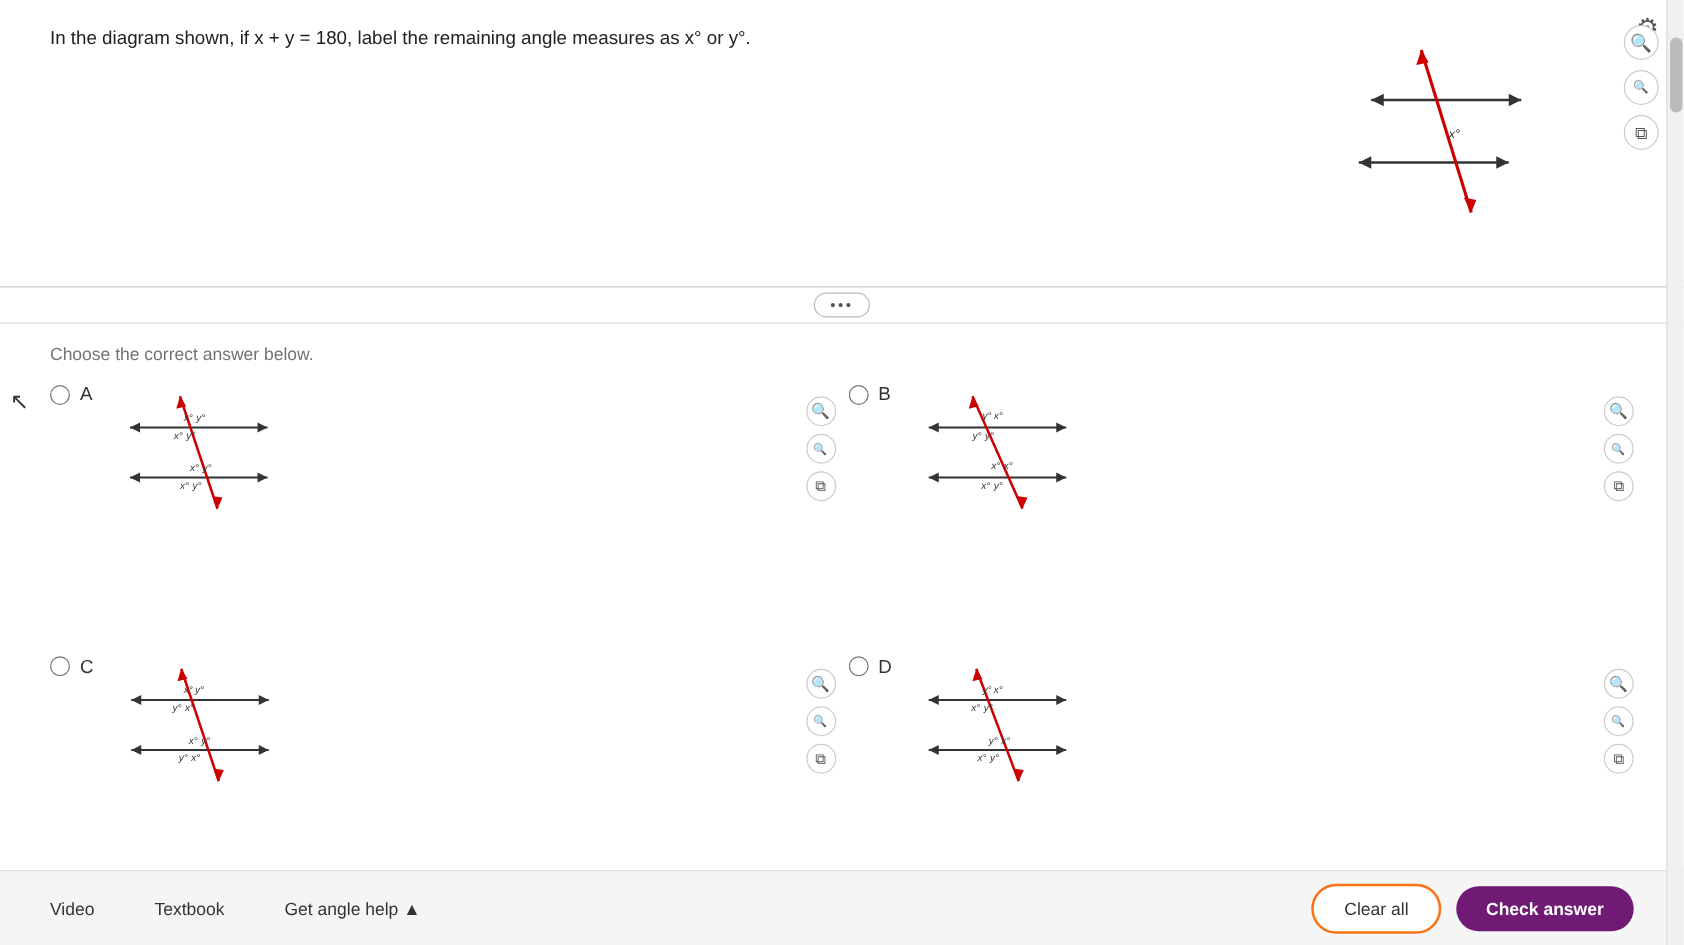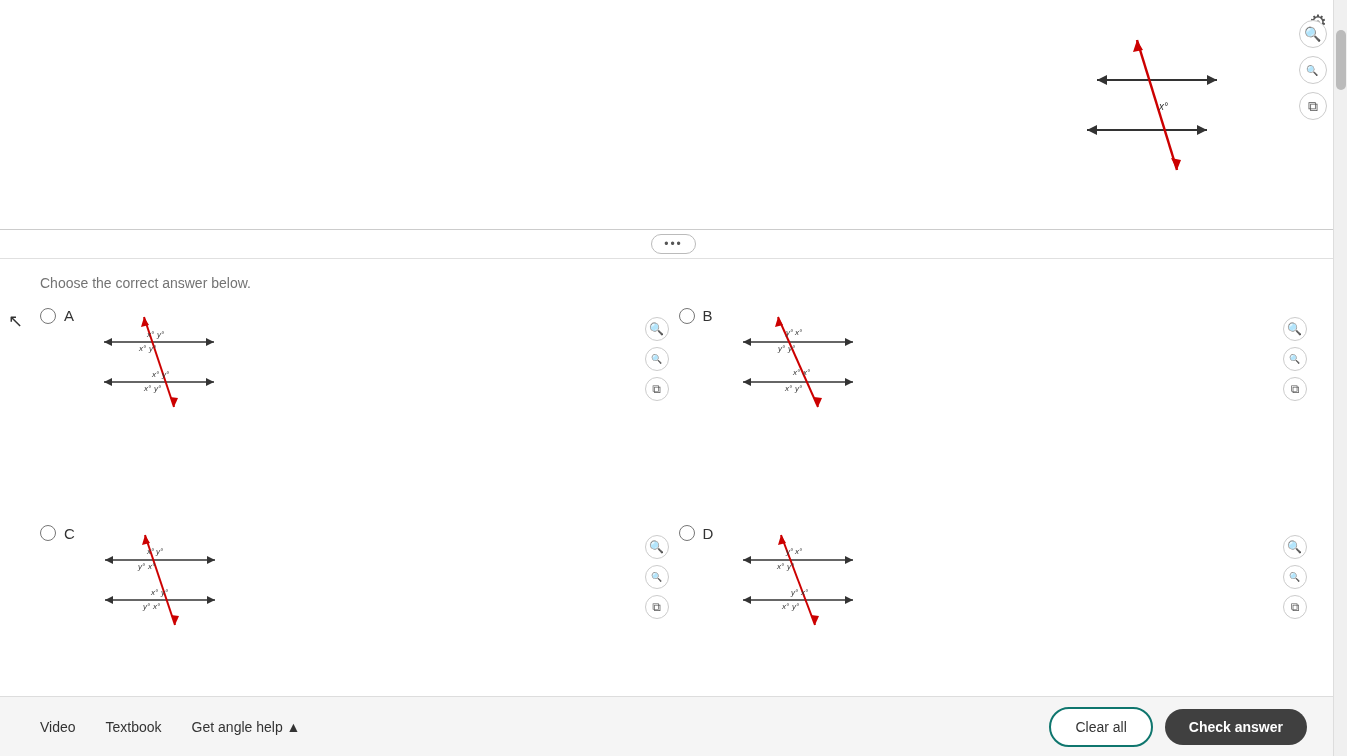--- a/index.html
+++ b/index.html
@@ -189,54 +189,54 @@
       position: absolute;
       bottom: 0;
       left: 0;
       right: 0;
       height: 60px;
       background: #f5f5f5;
       border-top: 1px solid #ddd;
       display: flex;
       align-items: center;
       padding: 0 40px;
-      gap: 30px;
+      gap: 48px;
     }
 
     .bottom-link {
       font-size: 14px;
       color: #333;
       text-decoration: none;
       cursor: pointer;
       font-weight: 500;
     }
 
     .bottom-actions {
       margin-left: auto;
       display: flex;
       gap: 12px;
       align-items: center;
     }
 
     .btn-clear-all {
       padding: 10px 24px;
       border-radius: 20px;
-      border: 2px solid #0f766e;
+      border: 2px solid #f97316;
       background: white;
       font-size: 14px;
       font-weight: 500;
       cursor: pointer;
       color: #333;
     }
 
     .btn-check {
       padding: 10px 24px;
       border-radius: 20px;
       border: none;
-      background: #404040;
+      background: #701a75;
       font-size: 14px;
       font-weight: 600;
       cursor: pointer;
       color: white;
       text-align: right;
     }
 
     
     .scroll-bar {
       position: absolute;
@@ -287,20 +287,21 @@
 
 <div class="main-container">
 
   <div class="top-bar">
     <span class="gear-icon">⚙</span>
   </div>
 
   <div class="cursor">↖</div>
 
   <div class="question-area">
+    <p class="question-text">In the diagram shown, if x + y = 180, label the remaining angle measures as x° or y°.</p>
 
     <div class="diagram-container">
       <svg class="main-diagram-svg" viewBox="0 0 170 160">
 
         <line x1="30" y1="60" x2="150" y2="60" stroke="#333" stroke-width="2"></line>
 
         <polygon points="30,60 40,55 40,65" fill="#333"></polygon>
 
         <polygon points="150,60 140,55 140,65" fill="#333"></polygon>
 

